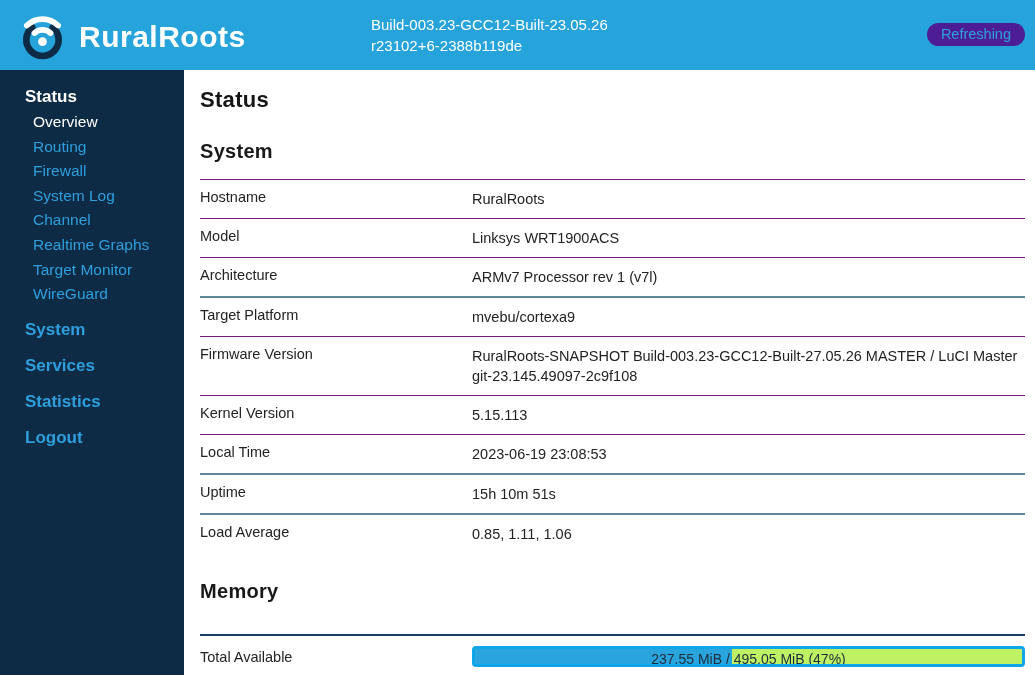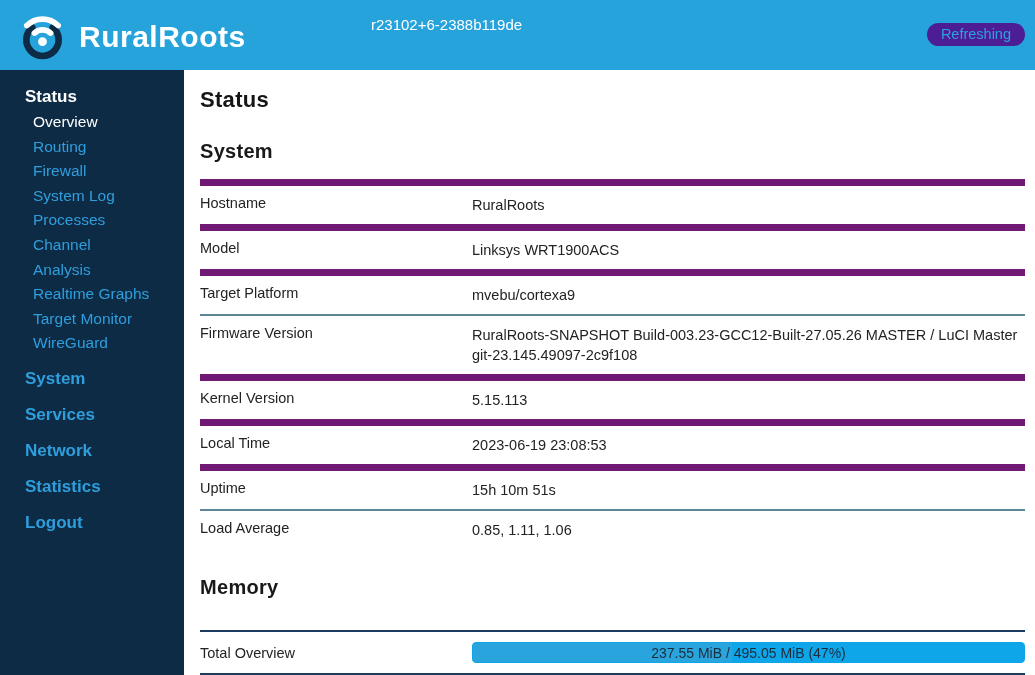--- a/index.html
+++ b/index.html
@@ -27,30 +27,30 @@
   .side-item.active { color:#ffffff; }
 
   
   .main { position:absolute; left:184px; top:70px; width:851px; height:605px;
     background:#fff; padding:0 10px 0 16px; overflow:hidden; }
   .page-title { font-size:22px; font-weight:600; color:#151515; margin:17px 0 0 0; letter-spacing:0.3px; }
   .section-title { font-size:20px; font-weight:600; color:#191919; letter-spacing:0.3px; }
   .system-title { margin-top:27px; margin-bottom:16px; }
   .memory-title { margin-top:27px; margin-bottom:31px; }
 
-  .sys-row { display:flex; border-top:7px solid #701a75; padding:8px 0 9px; }
+  .sys-row { display:flex; border-top:1px solid #701a75; padding:8px 0 9px; }
   .sys-row:nth-child(4), .sys-row:nth-child(8), .sys-row:nth-child(9) { border-top:2px solid #5d8696; }
   .sys-label { width:272px; flex:none; font-size:14.5px; color:#232323; padding-top:1px; }
   .sys-value { flex:1; font-size:14.5px; color:#232323; line-height:20px; padding-top:1px; }
 
   .memory-table { border-bottom:3px solid #51798c; }
   .mem-row { display:flex; align-items:center; border-top:2px solid #1c3b61; padding:10px 0; }
   .mem-label { width:272px; flex:none; font-size:14.5px; color:#232323; }
-  .pbar { position:relative; flex:1; height:21px; background:#0ea5e9;
-    border:1px solid #0ea5e9; border-radius:4px; overflow:hidden; }
+  .pbar { position:relative; flex:1; height:21px; background:#bef264;
+    border:3px solid #0ea5e9; border-radius:4px; overflow:hidden; }
   .pbar-fill { position:absolute; left:0; top:0; bottom:0; background:#29a4dd; }
   .pbar-text { position:relative; text-align:center; font-size:14px; line-height:20px; color:#1d2c3b; }
 </style>
 </head>
 <body>
 
 <div class="header">
   <div class="brand-group">
     <span>
       <svg width="57" height="57" viewBox="0 0 60 60">
@@ -58,48 +58,44 @@
         <path d="M 19.2 22.5 A 17 17 0 1 0 40.8 22.5" fill="none" stroke="#0d2b45" stroke-width="7" stroke-linecap="round"></path>
 
         <path d="M 13.5 20.5 A 23.5 23.5 0 0 1 46.5 20.5" fill="none" stroke="#ffffff" stroke-width="6" stroke-linecap="round"></path>
         <path d="M 21.5 28.5 A 12.5 12.5 0 0 1 38.5 28.5" fill="none" stroke="#ffffff" stroke-width="6" stroke-linecap="round"></path>
         <circle cx="30" cy="37.5" r="4.6" fill="#ffffff"></circle>
       </svg>
     </span>
     <span class="brand-title">RuralRoots</span>
   </div>
   <div class="build-info">
+    <div>Build-003.23-GCC12-Built-23.05.26</div>
     <div>r23102+6-2388b119de</div>
   </div>
   <div class="refresh-badge">Refreshing</div>
 </div>
 
 <div class="sidebar">
   <nav class="side-nav">
       <div class="side-group">
         <div class="side-section-label active">Status</div>
         <div class="side-item active">Overview</div>
         <div class="side-item">Routing</div>
         <div class="side-item">Firewall</div>
         <div class="side-item">System Log</div>
-        <div class="side-item">Processes</div>
         <div class="side-item">Channel</div>
-        <div class="side-item">Analysis</div>
         <div class="side-item">Realtime Graphs</div>
         <div class="side-item">Target Monitor</div>
         <div class="side-item">WireGuard</div>
       </div>
       <div class="side-group">
         <div class="side-section-label">System</div>
       </div>
       <div class="side-group">
         <div class="side-section-label">Services</div>
-      </div>
-      <div class="side-group">
-        <div class="side-section-label">Network</div>
       </div>
       <div class="side-group">
         <div class="side-section-label">Statistics</div>
       </div>
       <div class="side-group">
         <div class="side-section-label">Logout</div>
       </div>
     </nav>
 </div>
 
@@ -108,20 +104,24 @@
 
   <h2 class="section-title system-title">System</h2>
   <div class="system-table">
       <div class="sys-row">
         <div class="sys-label">Hostname</div>
         <div class="sys-value">RuralRoots</div>
       </div>
       <div class="sys-row">
         <div class="sys-label">Model</div>
         <div class="sys-value">Linksys WRT1900ACS</div>
+      </div>
+      <div class="sys-row">
+        <div class="sys-label">Architecture</div>
+        <div class="sys-value">ARMv7 Processor rev 1 (v7l)</div>
       </div>
       <div class="sys-row">
         <div class="sys-label">Target Platform</div>
         <div class="sys-value">mvebu/cortexa9</div>
       </div>
       <div class="sys-row">
         <div class="sys-label">Firmware Version</div>
         <div class="sys-value">RuralRoots-SNAPSHOT Build-003.23-GCC12-Built-27.05.26 MASTER / LuCI Master git-23.145.49097-2c9f108</div>
       </div>
       <div class="sys-row">
@@ -138,21 +138,21 @@
       </div>
       <div class="sys-row">
         <div class="sys-label">Load Average</div>
         <div class="sys-value">0.85, 1.11, 1.06</div>
       </div>
     </div>
 
   <h2 class="section-title memory-title">Memory</h2>
   <div class="memory-table">
       <div class="mem-row">
-        <div class="mem-label">Total Overview</div>
+        <div class="mem-label">Total Available</div>
         <div class="pbar">
           <div class="pbar-fill" style="width: 47%;"></div>
           <div class="pbar-text">237.55 MiB / 495.05 MiB (47%)</div>
         </div>
       </div>
       <div class="mem-row"></div>
     </div>
 </div>
 
 </body></html>

